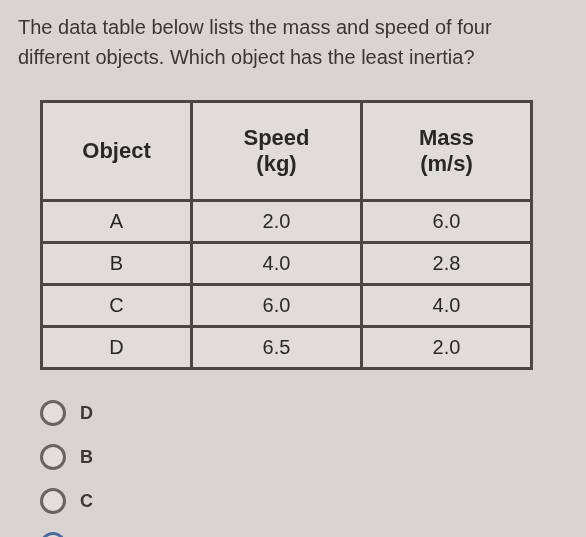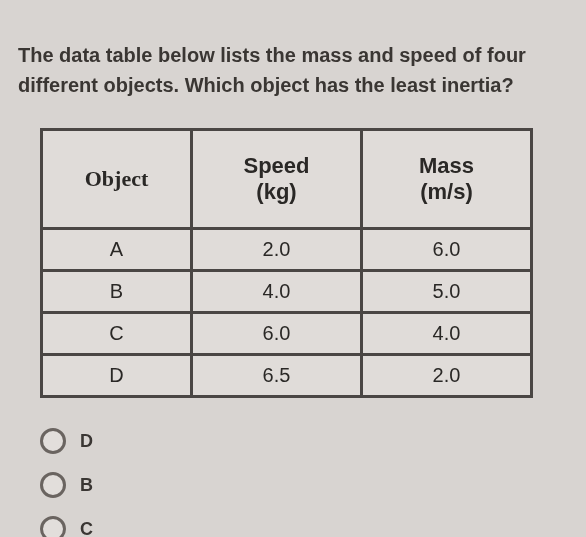--- a/index.html
+++ b/index.html
@@ -12,24 +12,23 @@
       height: 537px;
       background: #d8d4d1;
       font-family: Arial, Helvetica, sans-serif;
       color: #2a2826;
       padding: 12px 18px;
       overflow: hidden;
     }
     .question-text {
       font-size: 20px;
       line-height: 1.5;
-      font-weight: 700;
+      font-weight: 400;
       color: #3a3633;
       margin-bottom: 28px;
-      margin-top: 28px;
     }
     .data-table {
       border-collapse: collapse;
       margin-left: 22px;
       margin-bottom: 30px;
       background: #e0dcd9;
     }
     .data-table th,
     .data-table td {
       border: 3px solid #4a4644;
@@ -39,21 +38,21 @@
     .data-table th {
       font-size: 22px;
       font-weight: 700;
       padding: 22px 28px;
     }
     .data-table td {
       font-size: 20px;
       font-weight: 500;
       padding: 8px 28px;
     }
-    .col-object { width: 150px; font-family: Liberation Serif, serif; }
+    .col-object { width: 150px; }
     .col-mass { width: 170px; }
     .col-speed { width: 170px; }
     .options {
       margin-left: 22px;
     }
     .option-row {
       display: flex;
       align-items: center;
       gap: 14px;
       margin-bottom: 18px;
@@ -102,21 +101,21 @@
   </thead>
   <tbody>
     <tr>
       <td>A</td>
       <td>2.0</td>
       <td>6.0</td>
     </tr>
     <tr>
       <td>B</td>
       <td>4.0</td>
-      <td>5.0</td>
+      <td>2.8</td>
     </tr>
     <tr>
       <td>C</td>
       <td>6.0</td>
       <td>4.0</td>
     </tr>
     <tr>
       <td>D</td>
       <td>6.5</td>
       <td>2.0</td>

